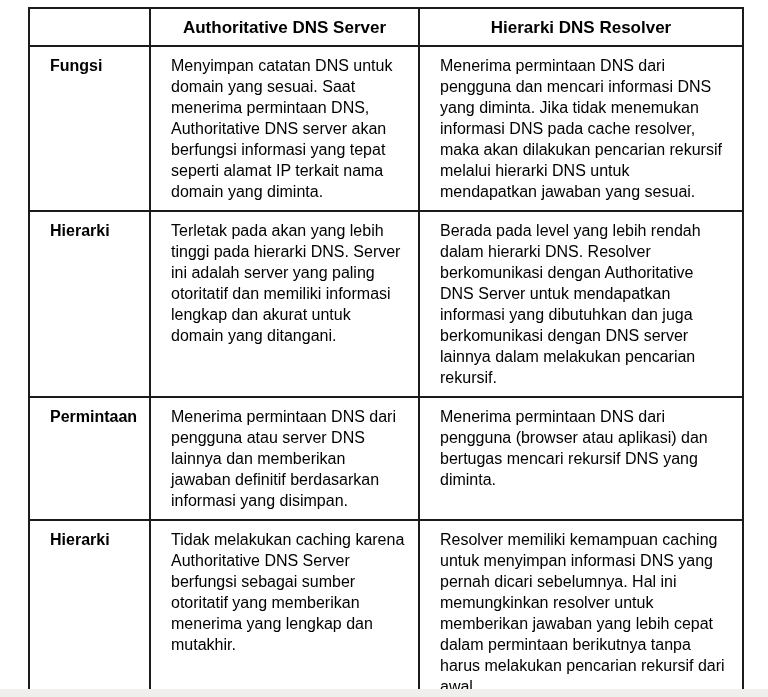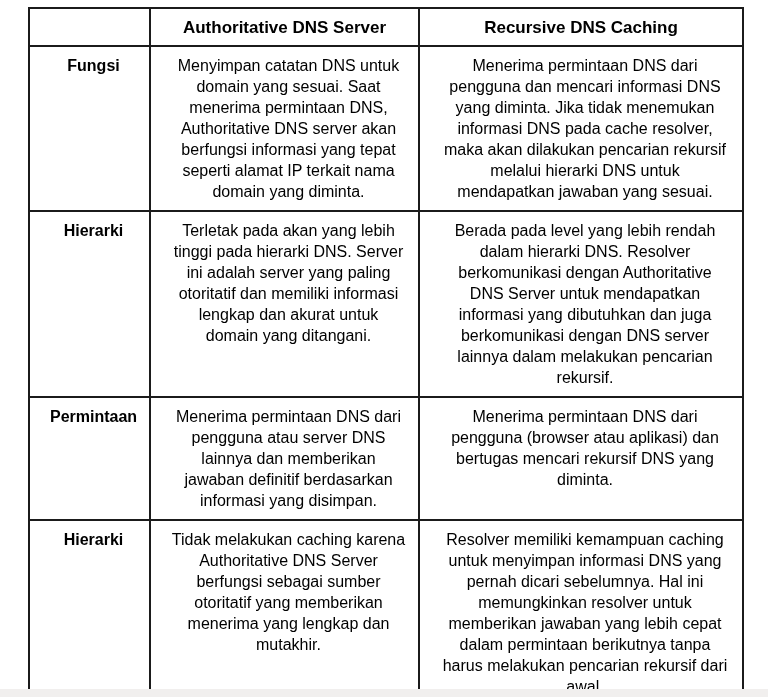--- a/index.html
+++ b/index.html
@@ -21,21 +21,21 @@
     width: 714px;
     border-collapse: collapse;
     table-layout: fixed;
   }
   table.compare col.c-label { width: 121px; }
   table.compare col.c-auth  { width: 269px; }
   table.compare col.c-rec   { width: 324px; }
   table.compare th, table.compare td {
     border: 2px solid #1b1b1b;
     vertical-align: top;
-    text-align: center;
+    text-align: left;
     font-size: 16px;
     line-height: 21px;
     padding: 8px 12px 8px 20px;
     overflow: hidden;
   }
   table.compare thead th {
     font-size: 17px;
     font-weight: bold;
     text-align: center;
     vertical-align: middle;
@@ -65,21 +65,21 @@
   <table class="compare">
     <colgroup>
       <col class="c-label">
       <col class="c-auth">
       <col class="c-rec">
     </colgroup>
     <thead>
       <tr>
         <th></th>
         <th>Authoritative DNS Server</th>
-        <th>Recursive DNS Caching</th>
+        <th>Hierarki DNS Resolver</th>
       </tr>
     </thead>
     <tbody>
       <tr class="r-fungsi">
         <td class="row-label">Fungsi</td>
         <td>Menyimpan catatan DNS untuk domain yang sesuai. Saat menerima permintaan DNS, Authoritative DNS server akan berfungsi informasi yang tepat seperti alamat IP terkait nama domain yang diminta.</td>
         <td>Menerima permintaan DNS dari pengguna dan mencari informasi DNS yang diminta. Jika tidak menemukan informasi DNS pada cache resolver, maka akan dilakukan pencarian rekursif melalui hierarki DNS untuk mendapatkan jawaban yang sesuai.</td>
       </tr>
       <tr class="r-hierarki">
         <td class="row-label">Hierarki</td>

